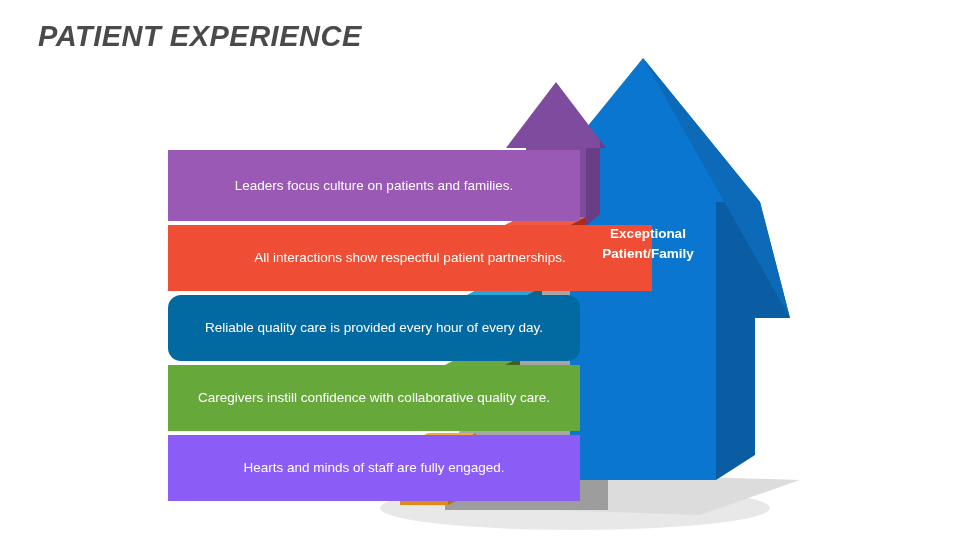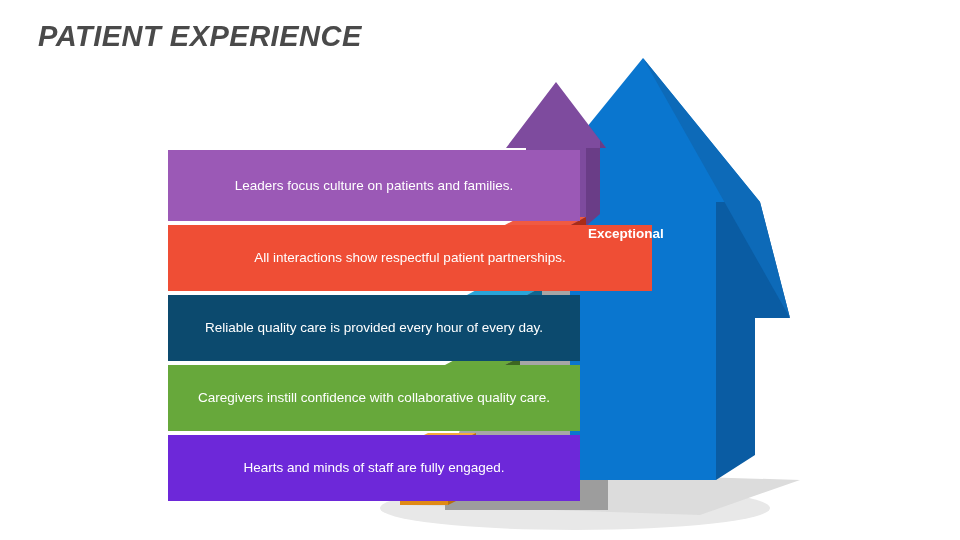--- a/index.html
+++ b/index.html
@@ -19,29 +19,29 @@
     display:flex;align-items:center;justify-content:center;
     text-align:center;
     font-size:13.5px;line-height:1.45;
     padding:8px 14px;
     box-sizing:border-box;
   }
   .bar span{display:block;}
 
   .bar1{left:168px;top:150px;width:412px;height:71px;background:#9b59b6;}
   .bar2{left:168px;top:225px;width:484px;height:66px;background:#ef4e35;}
-  .bar3{left:168px;top:295px;width:412px;height:66px;background:#0c4a6e;}
+  .bar3{left:168px;top:295px;width:412px;height:66px;background:#0369a1;border-radius:13px;}
   .bar4{left:168px;top:365px;width:412px;height:66px;background:#67a83b;}
-  .bar5{left:168px;top:435px;width:412px;height:66px;background:#6d28d9;}
+  .bar5{left:168px;top:435px;width:412px;height:66px;background:#8b5cf6;}
 
   
   .bluelabel{
     position:absolute;left:588px;top:224px;width:120px;
     color:#ffffff;font-weight:bold;font-size:13.5px;line-height:1.5;
-    text-align:left;
+    text-align:center;
   }
 
   svg.art{position:absolute;left:0;top:0;width:960px;height:540px;}
 </style>
 </head>
 <body>
 
 <div class="slide">
 
   <div class="title">PATIENT EXPERIENCE</div>
@@ -100,15 +100,16 @@
   </div>
   <div class="bar bar4">
     <span>Caregivers instill confidence with collaborative quality care.</span>
   </div>
   <div class="bar bar5">
     <span>Hearts and minds of staff are fully engaged.</span>
   </div>
 
   <div class="bluelabel">
     <div>Exceptional</div>
+    <div>Patient/Family</div>
   </div>
 
 </div>
 
 </body></html>

